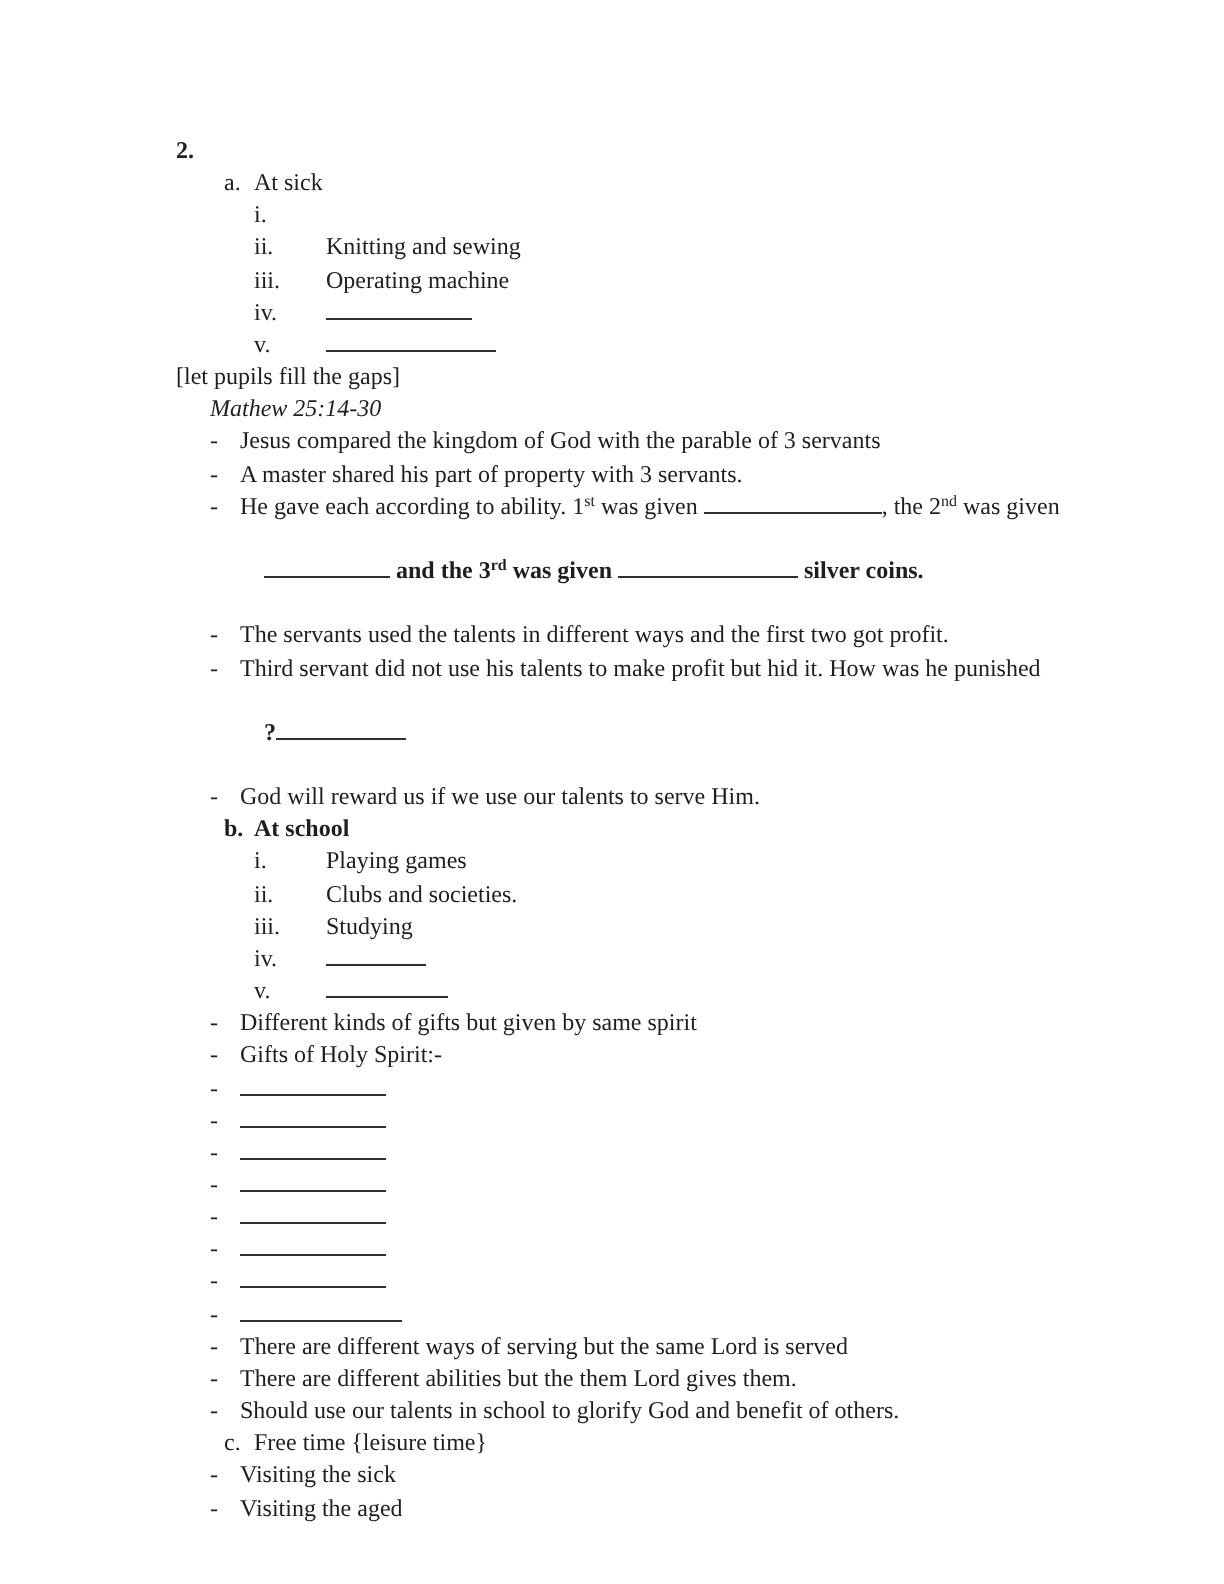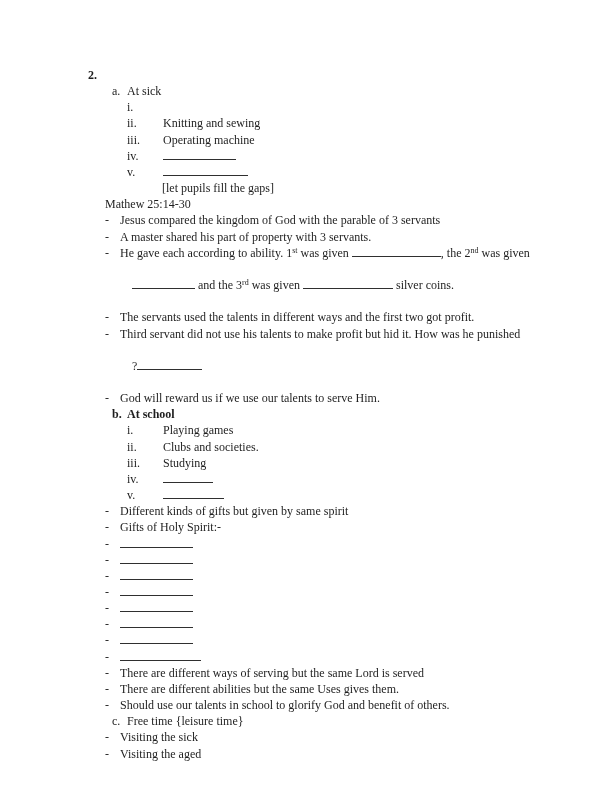--- a/index.html
+++ b/index.html
@@ -11,27 +11,27 @@
     overflow:hidden;position:relative;
   }
   .r{white-space:pre;}
   .h-row{display:flex;font-weight:700;}
   .hnum{width:22px;flex:none;}
   .abc-row{display:flex;margin-left:24px;}
   .abc-label{width:15px;flex:none;}
   .bold{font-weight:700;}
   .roman-row{display:flex;margin-left:39px;}
   .rn{width:36px;flex:none;}
-  .note-row{margin-left:74px;}
-  .ref-row{margin-left:17px;}
+  .note-row{}
+  .ref-row{margin-left:17px;font-style:italic;}
   .ref-row.cor{margin-left:15px;}
   .dash-row{display:flex;margin-left:17px;}
   .dash{width:15px;flex:none;}
   .dtext{flex:1;min-width:0;white-space:pre;}
-  .cont-row{margin-left:32px;}
+  .cont-row{margin-left:32px;font-weight:bold;}
   .bl{display:inline-block;border-bottom:1px solid #2f2f2f;height:11px;vertical-align:baseline;}
   .w50{width:50px}.w61{width:61px}.w63{width:63px}.w65{width:65px}
   .w73{width:73px}.w78{width:78px}.w81{width:81px}.w85{width:85px}
   .w89{width:89px}.w90{width:90px}
   .sup{font-size:8px;vertical-align:4px;line-height:0;}
 </style>
 </head>
 <body>
 
 <div class="page">
@@ -169,21 +169,21 @@
     <span class="dash">-</span>
     <span class="dtext"><span class="bl w81"></span></span>
   </div>
 
   <div class="r dash-row">
     <span class="dash">-</span>
     <span class="dtext">There are different ways of serving but the same Lord is served</span>
   </div>
   <div class="r dash-row">
     <span class="dash">-</span>
-    <span class="dtext">There are different abilities but the same Uses gives them.</span>
+    <span class="dtext">There are different abilities but the them Lord gives them.</span>
   </div>
   <div class="r dash-row">
     <span class="dash">-</span>
     <span class="dtext">Should use our talents in school to glorify God and benefit of others.</span>
   </div>
 
   <div class="r abc-row">
     <span class="abc-label">c.</span>
     <span>Free time {leisure time}</span>
   </div>

